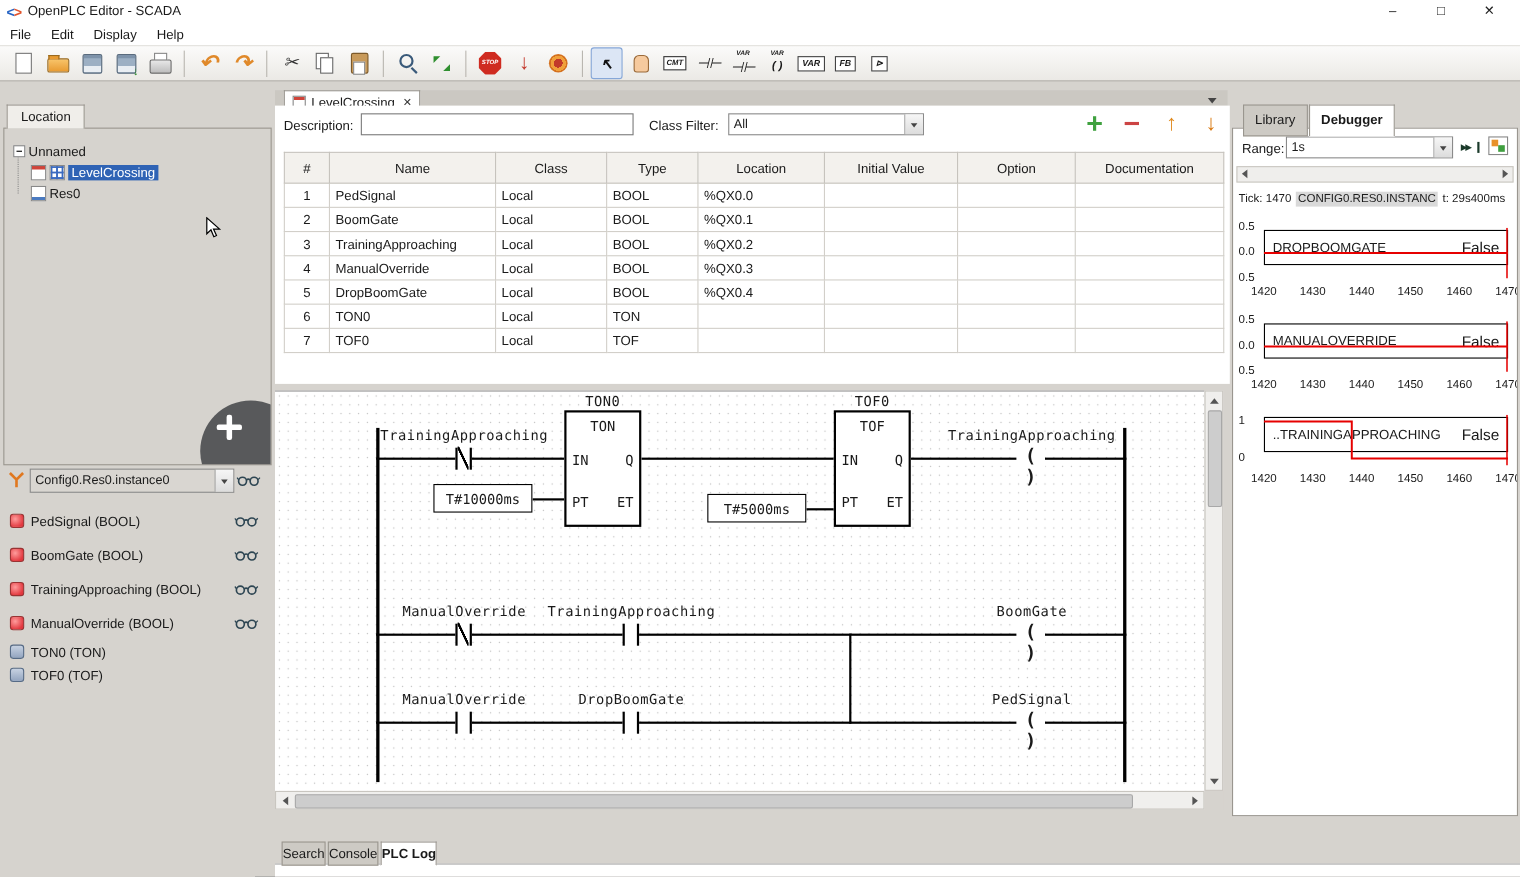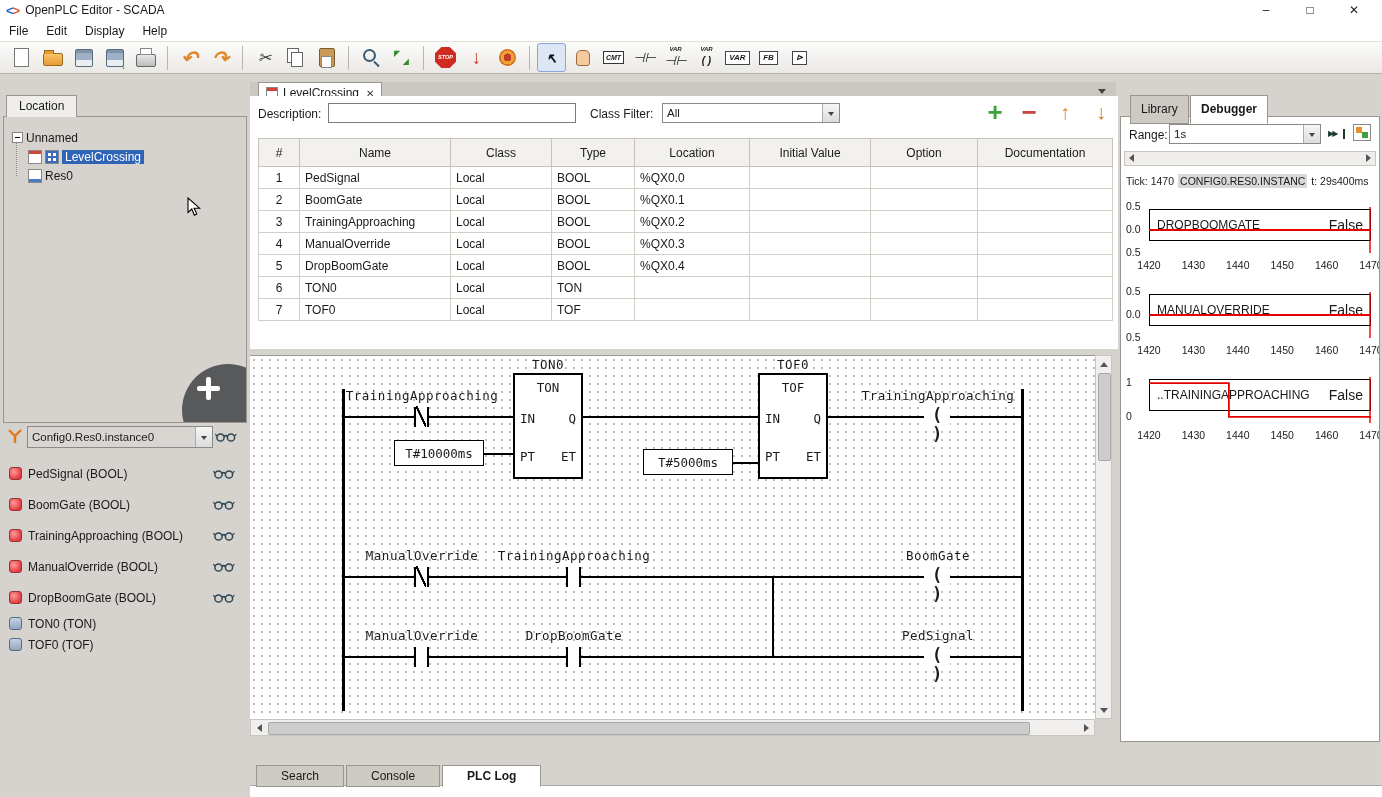--- a/index.html
+++ b/index.html
@@ -131,21 +131,21 @@
   .hscroll{position:absolute;left:250px;top:719px;width:845px;height:17px;background:#f0efed;border:1px solid #c9c6c0;box-sizing:border-box;}
   .corner{position:absolute;left:1095px;top:719px;width:17px;height:17px;background:var(--panel,#d6d3ce);}
   .sb-btn{position:absolute;width:15px;height:15px;display:flex;align-items:center;justify-content:center;}
   .sb-thumb{position:absolute;background:#cdcdcd;border:1px solid #a8a8a8;border-radius:2px;}
   .tri-up{width:0;height:0;border:4px solid transparent;border-bottom:5px solid #555;margin-top:-3px;}
   .tri-dn{width:0;height:0;border:4px solid transparent;border-top:5px solid #555;margin-top:3px;}
   .tri-lf{width:0;height:0;border:4px solid transparent;border-right:5px solid #555;margin-left:-3px;}
   .tri-rt{width:0;height:0;border:4px solid transparent;border-left:5px solid #555;margin-right:-3px;}
   
   .bottom-tabs{position:absolute;left:256px;top:765px;display:flex;}
-  .btab{height:20px;line-height:20px;padding:0 24px;border:1px solid #9a968f;background:#cdcac4;font-size:12px;margin-right:2px;z-index:2;}
+  .btab{height:20px;line-height:20px;padding:0 0;border:1px solid #9a968f;background:#cdcac4;font-size:12px;margin-right:2px;z-index:2;}
   .btab.active{background:#fff;border-bottom-color:#fff;font-weight:bold;}
   .bottom-strip{position:absolute;left:250px;top:785px;width:1132px;height:12px;background:#fff;border-top:1px solid #aaa;}
   
   .side-tab{position:absolute;top:95px;height:21px;line-height:21px;padding:3px 10px;border:1px solid #9a968f;background:#cdcac4;z-index:2;}
   .side-tab.lib{left:1130px;}
   .side-tab.dbg{left:1190px;background:#fff;border-bottom-color:#fff;font-weight:bold;}
   .debugger-box{position:absolute;left:1120px;top:116px;width:260px;height:626px;background:#fff;border:1px solid #9a968f;box-sizing:border-box;overflow:hidden;}
   .range-lbl{position:absolute;left:8px;top:11px;}
   .range-select{position:absolute;left:48px;top:7px;width:152px;height:20px;}
   .skip-btn{position:absolute;left:206px;top:9px;width:20px;height:16px;}
@@ -328,32 +328,20 @@
             <circle cx="5.5" cy="6.5" r="3.6" fill="none" stroke="#2e4653" stroke-width="1.5"></circle>
             <circle cx="16" cy="6.5" r="3.6" fill="none" stroke="#2e4653" stroke-width="1.5"></circle>
             <path d="M9 5.4 Q10.7 3.9 12.5 5.4" fill="none" stroke="#2e4653" stroke-width="1.5"></path>
             <path d="M1.9 5 L0.4 3.2 M19.6 5 L21.4 3.2" fill="none" stroke="#2e4653" stroke-width="1.2"></path>
           </svg>
         </span>
       </div>
       <div class="dv-row bool" data-name="debug-variable-row">
         <span class="dv-icon bool" data-name="bool-variable-icon"></span>
         <span class="dv-label" data-name="debug-variable-label">ManualOverride (BOOL)</span>
-        <span class="glasses" data-name="watch-glasses-icon">
-          <svg width="22" height="12" viewBox="0 0 22 12">
-            <circle cx="5.5" cy="6.5" r="3.6" fill="none" stroke="#2e4653" stroke-width="1.5"></circle>
-            <circle cx="16" cy="6.5" r="3.6" fill="none" stroke="#2e4653" stroke-width="1.5"></circle>
-            <path d="M9 5.4 Q10.7 3.9 12.5 5.4" fill="none" stroke="#2e4653" stroke-width="1.5"></path>
-            <path d="M1.9 5 L0.4 3.2 M19.6 5 L21.4 3.2" fill="none" stroke="#2e4653" stroke-width="1.2"></path>
-          </svg>
-        </span>
-      </div>
-      <div class="dv-row bool" data-name="debug-variable-row">
-        <span class="dv-icon bool" data-name="bool-variable-icon"></span>
-        <span class="dv-label" data-name="debug-variable-label">DropBoomGate (BOOL)</span>
         <span class="glasses" data-name="watch-glasses-icon">
           <svg width="22" height="12" viewBox="0 0 22 12">
             <circle cx="5.5" cy="6.5" r="3.6" fill="none" stroke="#2e4653" stroke-width="1.5"></circle>
             <circle cx="16" cy="6.5" r="3.6" fill="none" stroke="#2e4653" stroke-width="1.5"></circle>
             <path d="M9 5.4 Q10.7 3.9 12.5 5.4" fill="none" stroke="#2e4653" stroke-width="1.5"></path>
             <path d="M1.9 5 L0.4 3.2 M19.6 5 L21.4 3.2" fill="none" stroke="#2e4653" stroke-width="1.2"></path>
           </svg>
         </span>
       </div>
       <div class="dv-row block" data-name="debug-variable-row">

